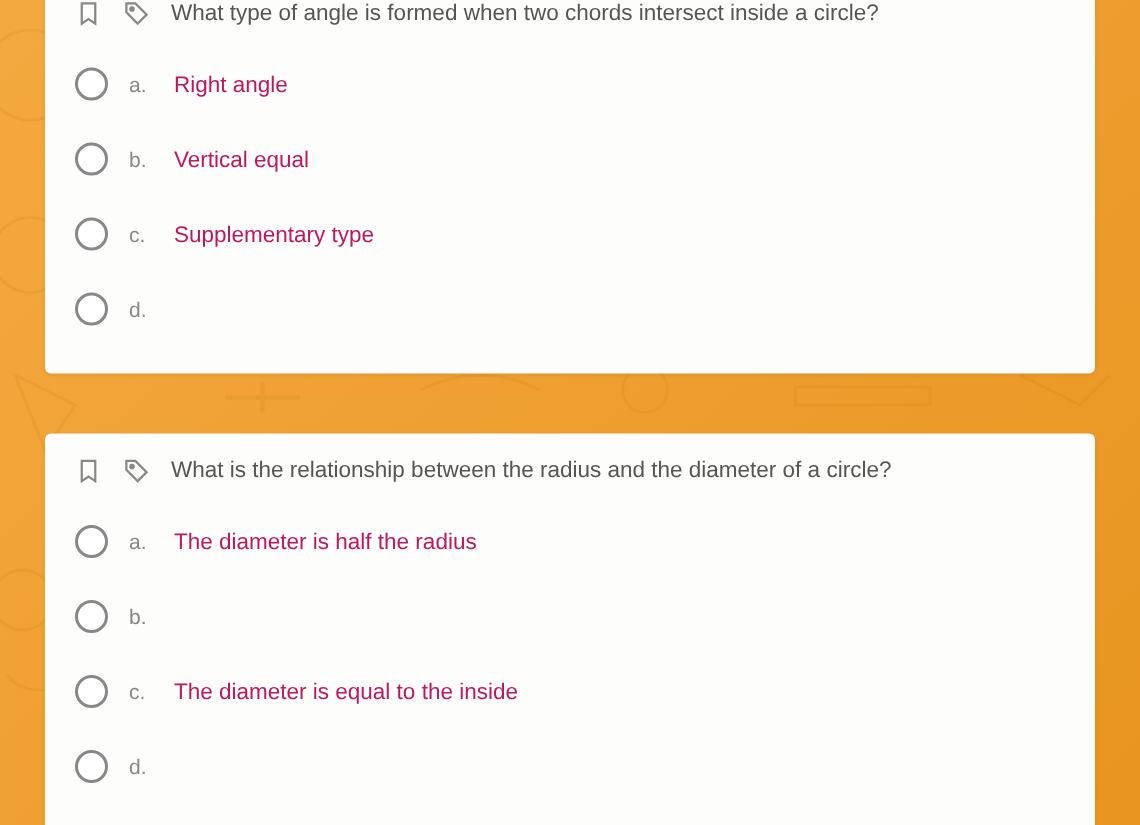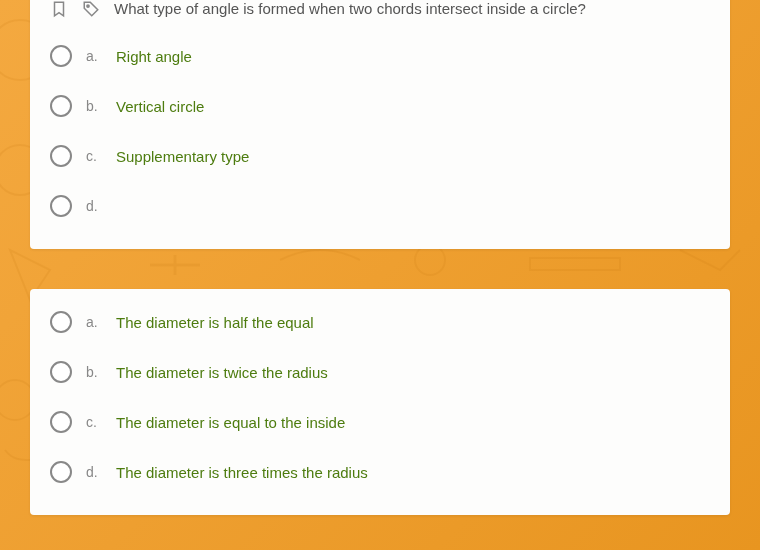--- a/index.html
+++ b/index.html
@@ -62,21 +62,21 @@
       border-radius: 50%;
       flex-shrink: 0;
       background: #fff;
     }
     .option-letter {
       color: #888;
       font-size: 14px;
       min-width: 16px;
     }
     .option-text {
-      color: #4d7c0f;
+      color: #be185d;
       font-size: 15px;
     }
   </style>
 </head>
 <body>
 
 <div class="bg-decoration">
   <svg width="760" height="550" viewBox="0 0 760 550">
     <g stroke="#c77810" stroke-width="2" fill="none">
       <circle cx="20" cy="50" r="30"></circle>
@@ -112,50 +112,62 @@
     </div>
 
     <div class="option-row">
       <span class="radio-circle"></span>
       <span class="option-letter">a.</span>
       <span class="option-text">Right angle</span>
     </div>
     <div class="option-row">
       <span class="radio-circle"></span>
       <span class="option-letter">b.</span>
-      <span class="option-text">Vertical circle</span>
+      <span class="option-text">Vertical equal</span>
     </div>
     <div class="option-row">
       <span class="radio-circle"></span>
       <span class="option-letter">c.</span>
       <span class="option-text">Supplementary type</span>
     </div>
     <div class="option-row">
       <span class="radio-circle"></span>
       <span class="option-letter">d.</span>
     </div>
   </div>
 
   <div class="question-card">
+    <div class="question-header">
+      <span class="bookmark-icon">
+        <svg viewBox="0 0 24 24" fill="none" stroke="#888" stroke-width="2">
+          <path d="M6 3h12v18l-6-4-6 4V3z"></path>
+        </svg>
+      </span>
+      <span class="tag-icon">
+        <svg viewBox="0 0 24 24" fill="none" stroke="#888" stroke-width="2">
+          <path d="M3 3h8l10 10-8 8L3 11V3z"></path>
+          <circle cx="8" cy="8" r="1.5" fill="#888"></circle>
+        </svg>
+      </span>
+      <span class="question-text">What is the relationship between the radius and the diameter of a circle?</span>
+    </div>
 
     <div class="option-row">
       <span class="radio-circle"></span>
       <span class="option-letter">a.</span>
-      <span class="option-text">The diameter is half the equal</span>
+      <span class="option-text">The diameter is half the radius</span>
     </div>
     <div class="option-row">
       <span class="radio-circle"></span>
       <span class="option-letter">b.</span>
-      <span class="option-text">The diameter is twice the radius</span>
     </div>
     <div class="option-row">
       <span class="radio-circle"></span>
       <span class="option-letter">c.</span>
       <span class="option-text">The diameter is equal to the inside</span>
     </div>
     <div class="option-row">
       <span class="radio-circle"></span>
       <span class="option-letter">d.</span>
-      <span class="option-text">The diameter is three times the radius</span>
     </div>
   </div>
 
 </div>
 
 </body></html>

